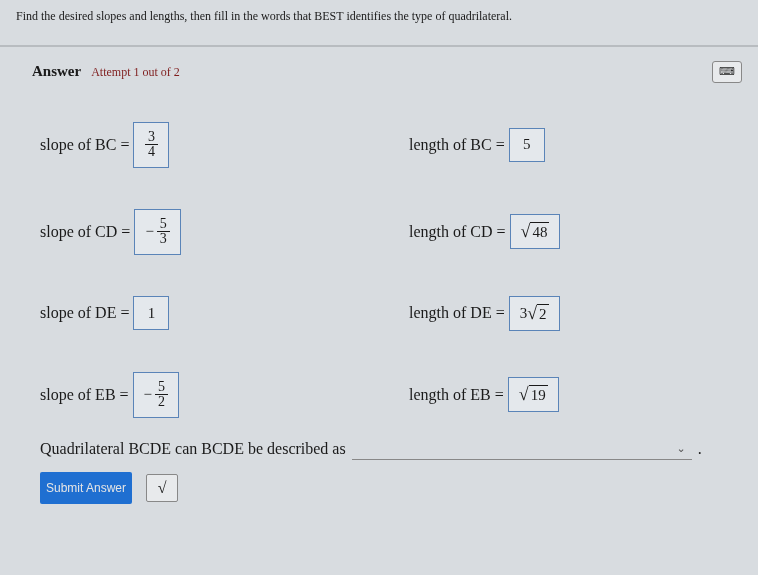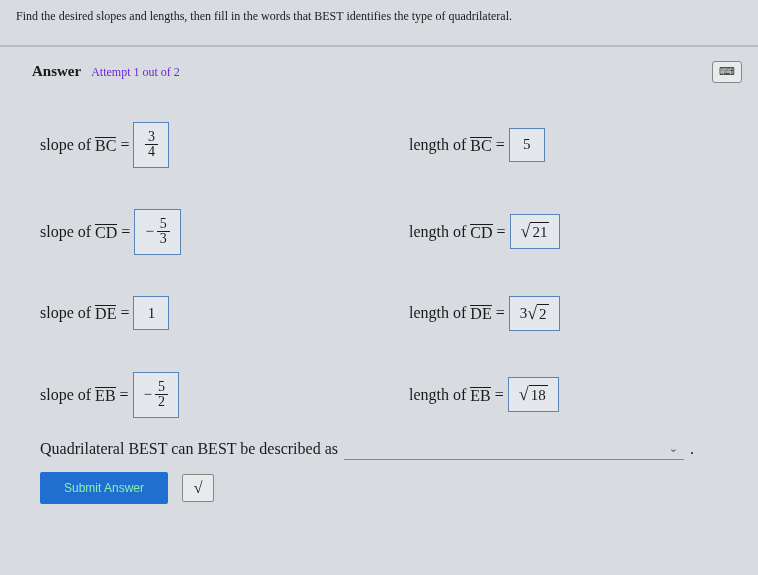--- a/index.html
+++ b/index.html
@@ -21,21 +21,21 @@
       margin: 0;
     }
     .answer-header {
       padding: 14px 16px 6px 32px;
       display: flex;
       align-items: center;
       justify-content: space-between;
     }
     .answer-header-left { display:flex; align-items:baseline; gap:10px; }
     .answer-label { font-weight: bold; font-size: 15px; }
-    .attempt { font-size: 12px; color: #6d28d9; }
+    .attempt { font-size: 12px; color: #7f1d1d; }
     .keyboard-btn {
       width: 30px; height: 22px;
       border: 1px solid #888; border-radius: 3px;
       background: #e8eaec;
       display:flex; align-items:center; justify-content:center;
       font-size: 11px;
     }
     .grid {
       display: grid;
       grid-template-columns: 1fr 1fr;
@@ -43,21 +43,21 @@
       row-gap: 28px;
       padding: 20px 40px 14px 40px;
     }
     .cell {
       display: flex;
       align-items: center;
       font-size: 16px;
       gap: 4px;
       margin-top: 13px;
     }
-    .seg { display:inline-flex; flex-direction:column; align-items:center; line-height:0.9; }
+    .seg { display:inline-flex; align-items:center; line-height:0.9; }
     .seg .bar { border-top: 1.2px solid #1a1a1a; width: 100%; height:0; margin-bottom:1px;}
     .input-box {
       border: 1px solid #5a84b8;
       background: #e4e8ec;
       padding: 6px 10px;
       min-width: 36px;
       min-height: 34px;
       display: inline-flex;
       align-items: center;
       justify-content: center;
@@ -77,24 +77,24 @@
       flex:1; max-width: 340px;
       border-bottom: 1px solid #888;
       height: 22px;
       display:flex; justify-content:flex-end; align-items:center;
       padding-right:6px;
     }
     .chev { font-size:11px; color:#555; }
     .submit-row { display:flex; align-items:center; gap:14px; }
     .submit-btn {
       background: #1f6fd1;
-      color: #86efac;
+      color: #e5e5e5;
       font-family: Arial, sans-serif;
       font-size: 12px;
-      padding: 9px 24px;
+      padding: 9px 6px;
       border: none;
       border-radius: 2px;
     }
     .tool-btn {
       width: 32px; height: 28px;
       border: 1px solid #888;
       background: #e8eaec;
       border-radius: 2px;
       display:flex; align-items:center; justify-content:center;
     }
@@ -161,21 +161,21 @@
     <div class="cell">
       <span>length of </span>
       <span class="seg">
         <span class="bar"></span>
         <span>CD</span>
       </span>
       <span> = </span>
       <span class="input-box">
         <span class="sqrt">
           <span class="sqrt-sym">√</span>
-          <span class="sqrt-arg">21</span>
+          <span class="sqrt-arg">48</span>
         </span>
       </span>
     </div>
     <div class="cell">
       <span>slope of </span>
       <span class="seg">
         <span class="bar"></span>
         <span>DE</span>
       </span>
       <span> = </span>
@@ -218,29 +218,29 @@
     <div class="cell">
       <span>length of </span>
       <span class="seg">
         <span class="bar"></span>
         <span>EB</span>
       </span>
       <span> = </span>
       <span class="input-box">
         <span class="sqrt">
           <span class="sqrt-sym">√</span>
-          <span class="sqrt-arg">18</span>
+          <span class="sqrt-arg">19</span>
         </span>
       </span>
     </div>
   </div>
 
 <div class="bottom-area">
   <div class="desc-row">
-    <span>Quadrilateral BEST can BEST be described as</span>
+    <span>Quadrilateral BCDE can BCDE be described as</span>
     <div class="dropdown">
       <span class="chev">⌄</span>
     </div>
     <span>.</span>
   </div>
   <div class="submit-row">
     <button class="submit-btn">Submit Answer</button>
     <div class="tool-btn">
       <span>√</span>
     </div>

